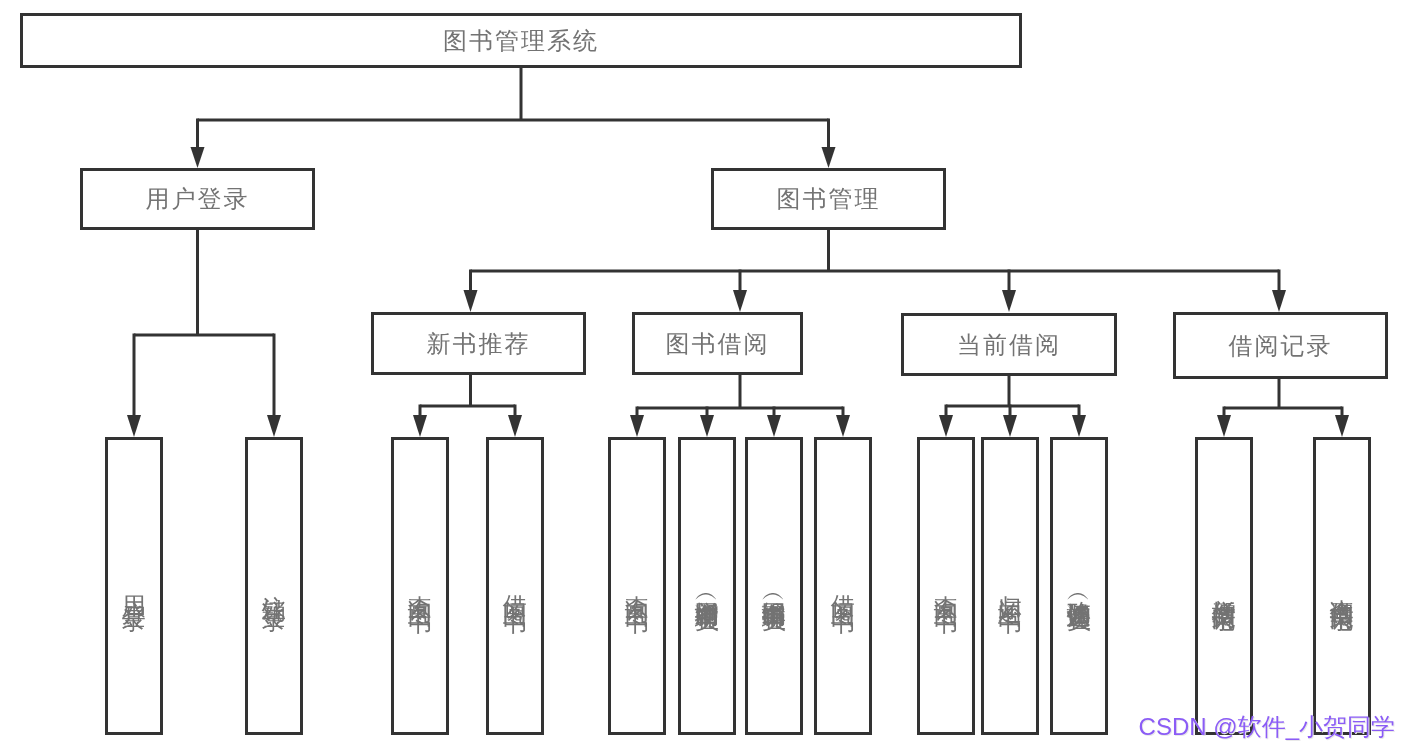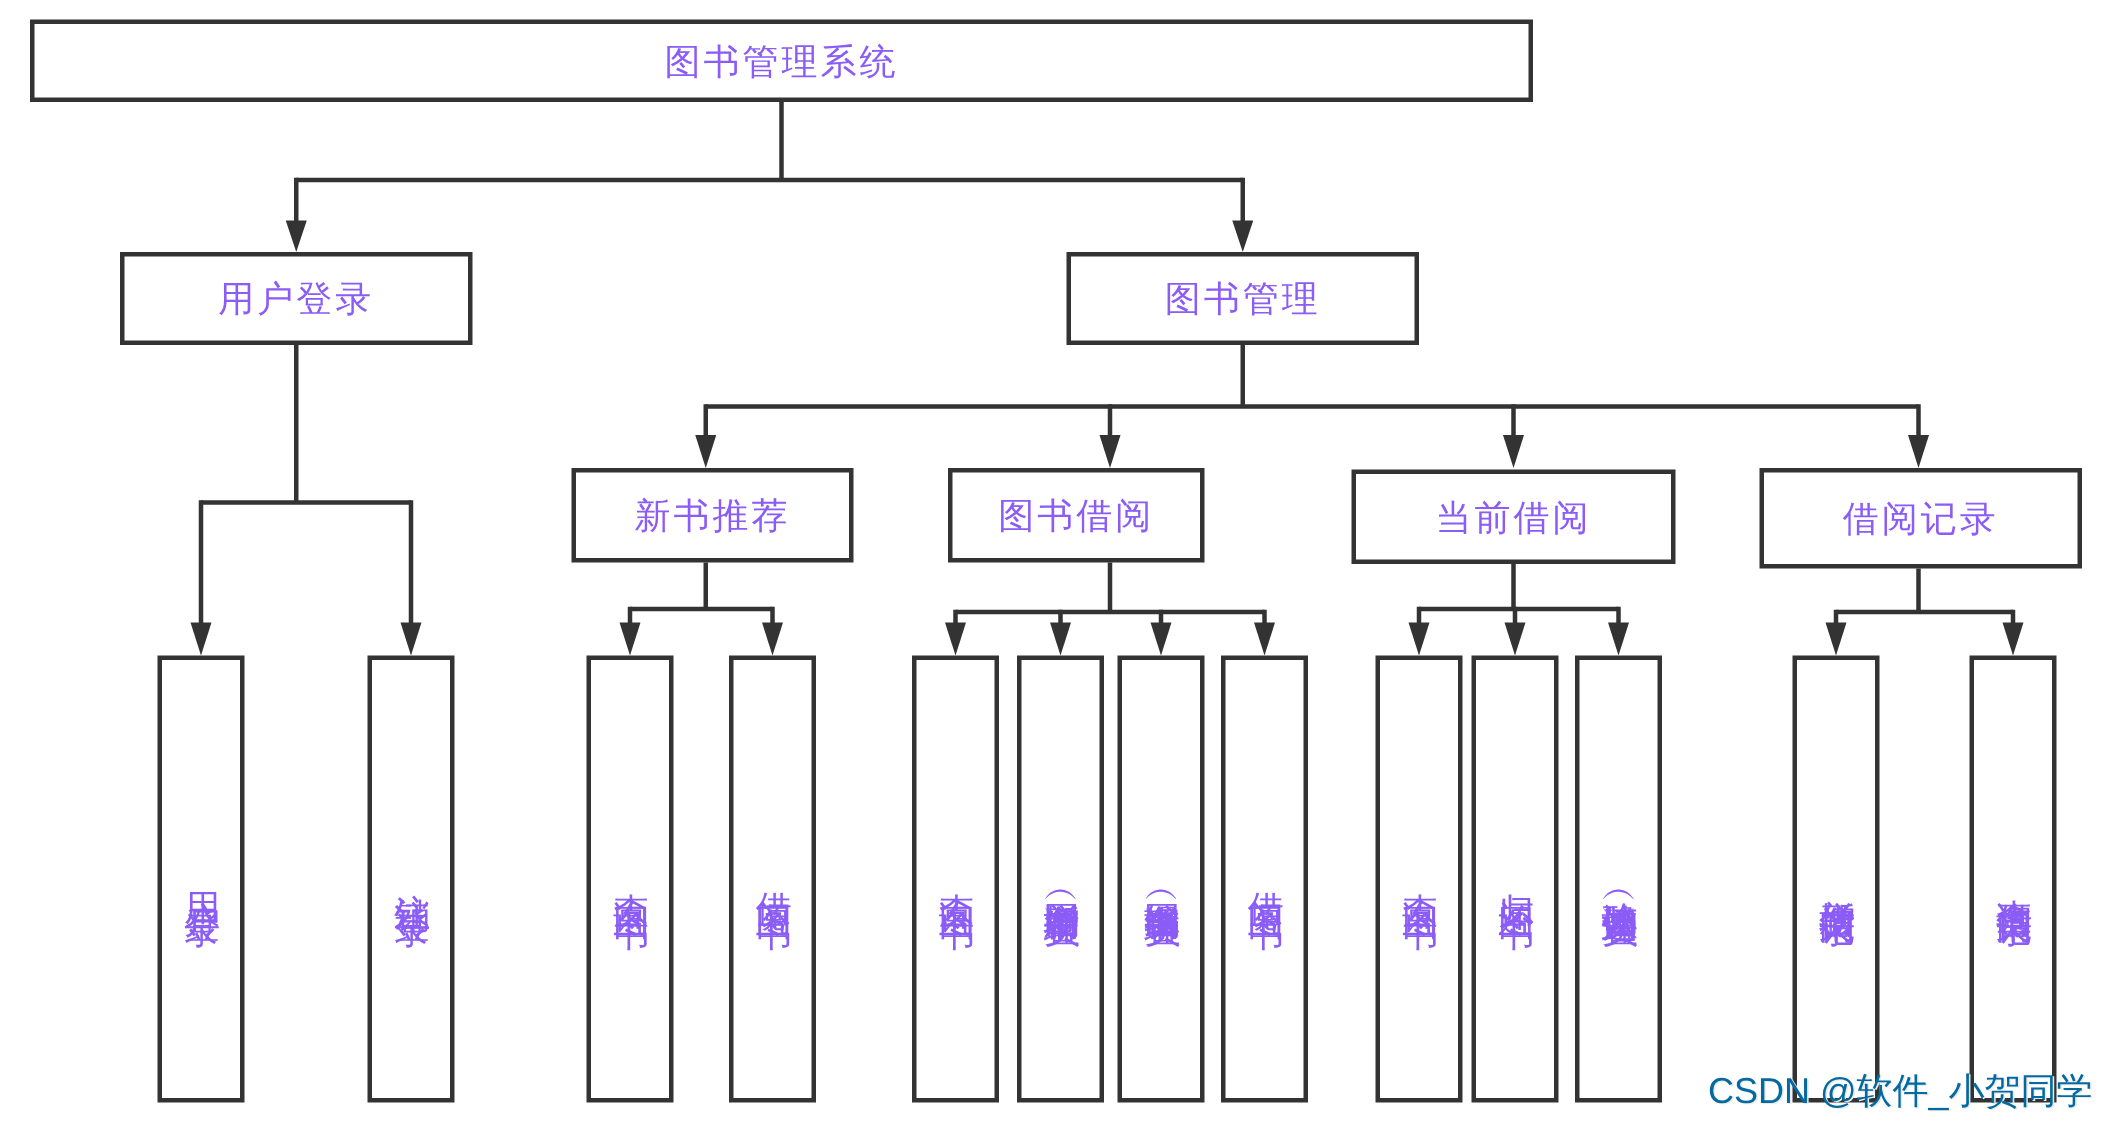--- a/index.html
+++ b/index.html
@@ -10,35 +10,35 @@
     font-family:"Liberation Sans","DejaVu Sans",sans-serif;
     overflow:hidden;
   }
   .lines{position:absolute;left:0;top:0;width:1405px;height:747px;pointer-events:none;}
   .box{
     position:absolute;
     box-sizing:border-box;
     border:3px solid #333333;
     background:#ffffff;
     display:flex;align-items:center;justify-content:center;
-    color:#8b5cf6;
+    color:#737373;
   }
   .h-box span{font-size:24px;letter-spacing:2px;white-space:nowrap;}
   .v-box span{
     writing-mode:vertical-rl;
     font-size:24px;
     line-height:1.15;
     letter-spacing:5px;
     white-space:nowrap;
   }
   .watermark{
     position:absolute;
     right:10px;bottom:4px;
     font-size:24px;
-    color:#0369a1;
+    color:#8b5cf6;
     text-shadow:1px 1px 0 #e9e9e9;
     white-space:nowrap;
     z-index:5;
     margin-left:32px;
   }
 </style>
 </head>
 <body>
 
 <div class="canvas">
@@ -123,21 +123,21 @@
     <span>图书管理系统</span>
   </div>
 
   <div class="box h-box" style="left:80px;top:168px;width:235px;height:62px">
     <span>用户登录</span>
   </div>
   <div class="box h-box" style="left:711px;top:168px;width:235px;height:62px">
     <span>图书管理</span>
   </div>
 
-  <div class="box h-box" style="left:381px;top:312px;width:188px;height:63px">
+  <div class="box h-box" style="left:371px;top:312px;width:215px;height:63px">
     <span>新书推荐</span>
   </div>
   <div class="box h-box" style="left:632px;top:312px;width:171px;height:63px">
     <span>图书借阅</span>
   </div>
   <div class="box h-box" style="left:901px;top:313px;width:216px;height:63px">
     <span>当前借阅</span>
   </div>
   <div class="box h-box" style="left:1173px;top:312px;width:215px;height:67px">
     <span>借阅记录</span>

